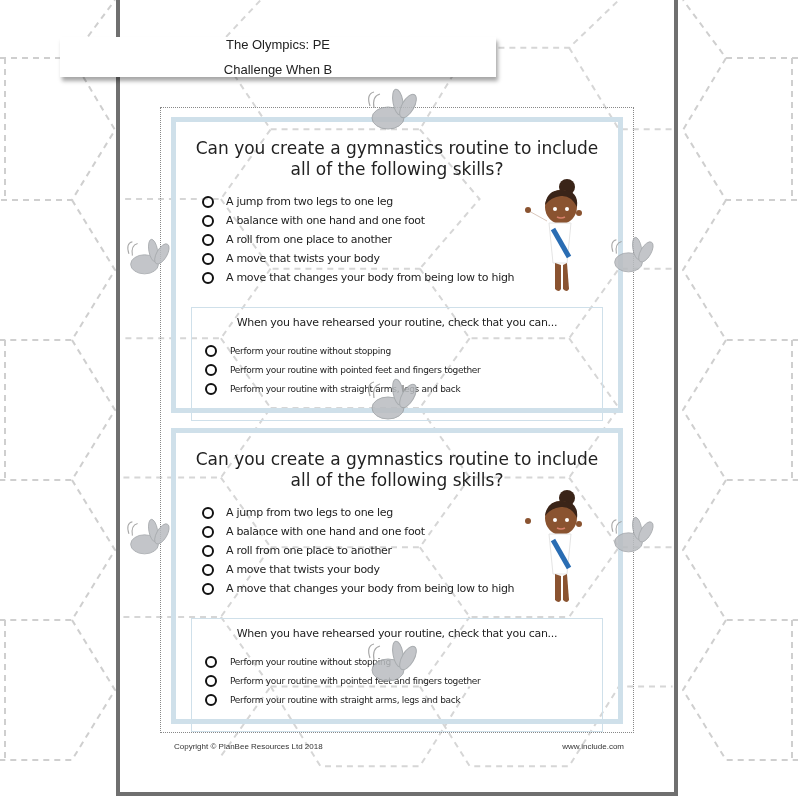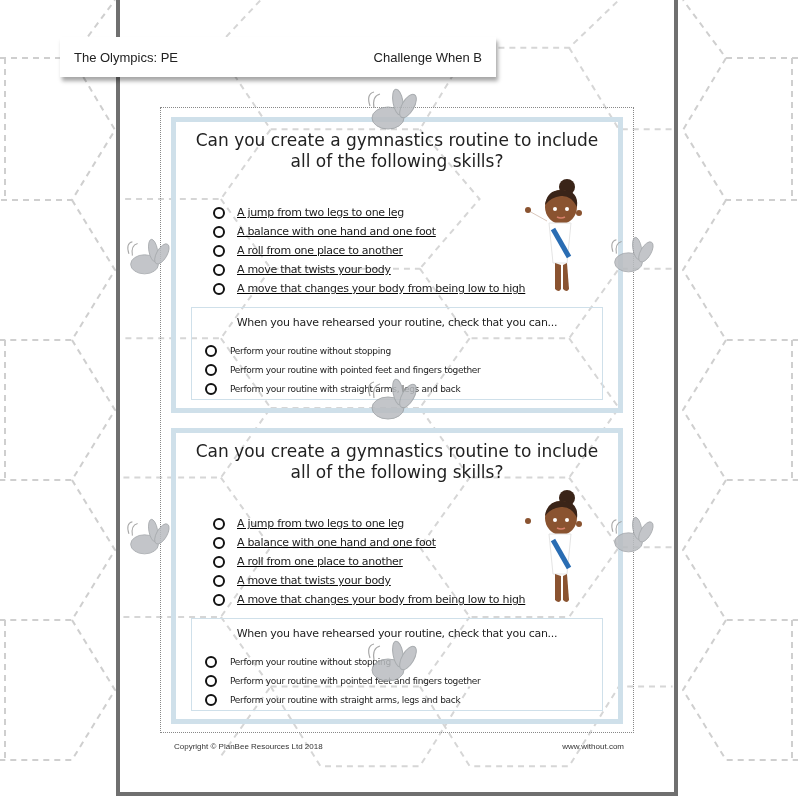--- a/index.html
+++ b/index.html
@@ -13,44 +13,44 @@
       position: absolute; left: 116px; top: 0; width: 562px; height: 796px;
       background: #ffffff; border: 4px solid #6f6f6f; border-top: none; box-sizing: border-box;
       z-index: 1;
     }
     .page-hex { position: absolute; left: 0; top: 0; width: 100%; height: 100%; z-index: 0; }
     .header-box {
       position: absolute; left: 60px; top: 37px; width: 436px; height: 40px;
       background: #ffffff; box-shadow: 2px 4px 4px rgba(0,0,0,0.35);
       display: flex; align-items: center; justify-content: space-between;
       padding: 0 14px; box-sizing: border-box; font-size: 13px; color: #222;
-      font-family: "Liberation Sans", sans-serif; z-index: 2;
+      font-family: "Liberation Sans", sans-serif; z-index: 2; flex-direction: column;
     }
     .card-area {
       position: absolute; left: 44px; top: 107px; width: 474px; height: 626px;
       border: 1px dotted #888; box-sizing: border-box; z-index: 2;
     }
     .card {
       position: absolute; left: 10px; width: 452px; height: 296px;
       border: 5px solid #cfe0ea; box-sizing: border-box; background: rgba(255,255,255,0.0);
     }
     .card.c1 { top: 9px; }
     .card.c2 { top: 320px; }
     .card-title {
-      position: absolute; left: 0; right: 0; top: 8px; text-align: center;
+      position: absolute; left: 0; right: 0; top: 16px; text-align: center;
       font-size: 17px; line-height: 21px; color: #222; font-family: "DejaVu Sans", sans-serif;
     }
-    .skills { position: absolute; left: 22px; top: 66px; list-style: none; margin: 15px; padding: 0; text-decoration: underline; }
+    .skills { position: absolute; left: 22px; top: 66px; list-style: none; margin: 4px; padding: 0; }
     .skills li { display: flex; align-items: center; height: 19px; font-size: 11px; color: #222; letter-spacing: -0.3px; }
     .ring {
       display: inline-block; width: 8px; height: 8px; border: 2px solid #111; border-radius: 50%;
       margin-right: 12px; flex: 0 0 auto;
     }
     .check-box {
-      position: absolute; left: 15px; top: 185px; width: 412px; height: 93px;
+      position: absolute; left: 15px; top: 185px; width: 412px; height: 114px;
       border: 1px solid #cfe0ea; box-sizing: border-box;
     }
     .check-title { position: absolute; left: 0; right: 0; top: 8px; text-align: center; font-size: 11px; color: #222; letter-spacing: -0.3px; }
     .checks { position: absolute; left: 13px; top: 33px; list-style: none; margin: 0; padding: 0; }
     .checks li { display: flex; align-items: center; height: 19px; font-size: 9px; color: #222; letter-spacing: -0.3px; text-align: center; }
     .checks .ring { margin-right: 13px; }
     .gymnast { position: absolute; right: 25px; top: 55px; width: 70px; height: 120px; }
     .footer { position: absolute; left: 58px; top: 742px; right: 58px; display: flex; justify-content: space-between; font-size: 8px; color: #333; font-family: "Liberation Sans", sans-serif; z-index: 2; }
     .bee { position: absolute; z-index: 3; opacity: 0.85; }
   </style>
@@ -233,21 +233,21 @@
             <span class="ring"></span>
             <span>Perform your routine with straight arms, legs and back</span>
           </li>
       </ul>
     </div>
   </div>
 </div>
 
 <div class="footer" style="left:174px; right:174px;">
   <span>Copyright © PlanBee Resources Ltd 2018</span>
-  <span>www.without.com</span>
+  <span>www.include.com</span>
 </div>
 
 <svg class="bee" style="left:362px; top:88px; width:60px; height:50px;" viewBox="0 0 60 50">
   <path d="M8 18 Q4 6 12 4 M12 20 Q10 8 18 6" stroke="#999" stroke-width="1.2" fill="none"></path>
   <ellipse cx="26" cy="30" rx="16" ry="11" fill="#b9bcc0" stroke="#9a9ea2"></ellipse>
   <ellipse cx="36" cy="14" rx="5" ry="13" fill="#b9bcc0" stroke="#9a9ea2" transform="rotate(-10 36 14)"></ellipse>
   <ellipse cx="46" cy="18" rx="6" ry="13" fill="#b9bcc0" stroke="#9a9ea2" transform="rotate(30 46 18)"></ellipse>
 </svg>
 <svg class="bee" style="left:122px; top:238px; width:52px; height:44px;" viewBox="0 0 60 50">
   <path d="M8 18 Q4 6 12 4 M12 20 Q10 8 18 6" stroke="#999" stroke-width="1.2" fill="none"></path>

